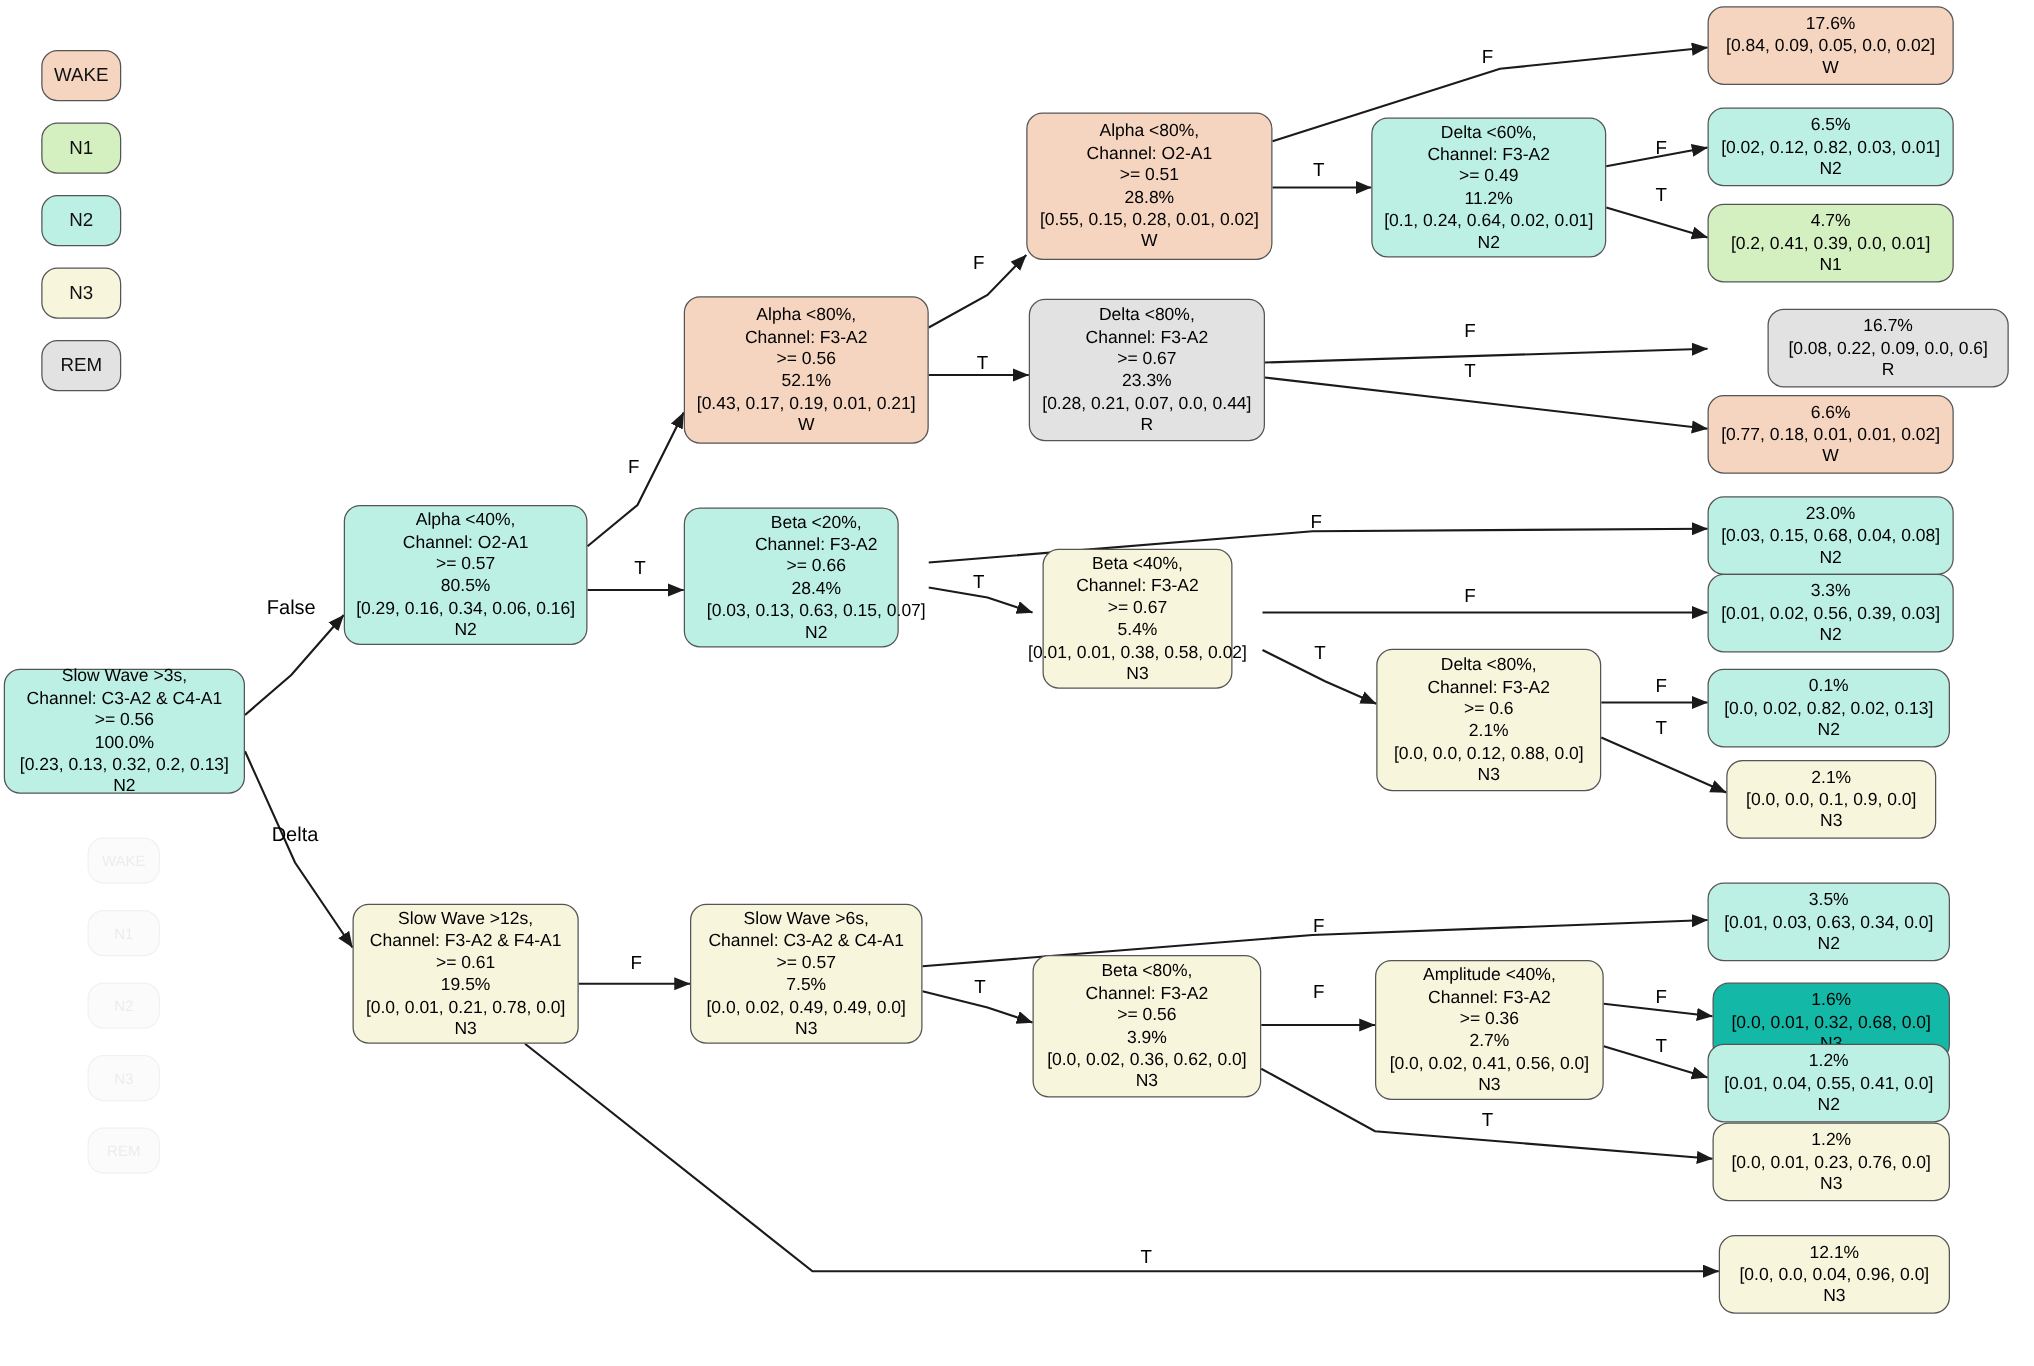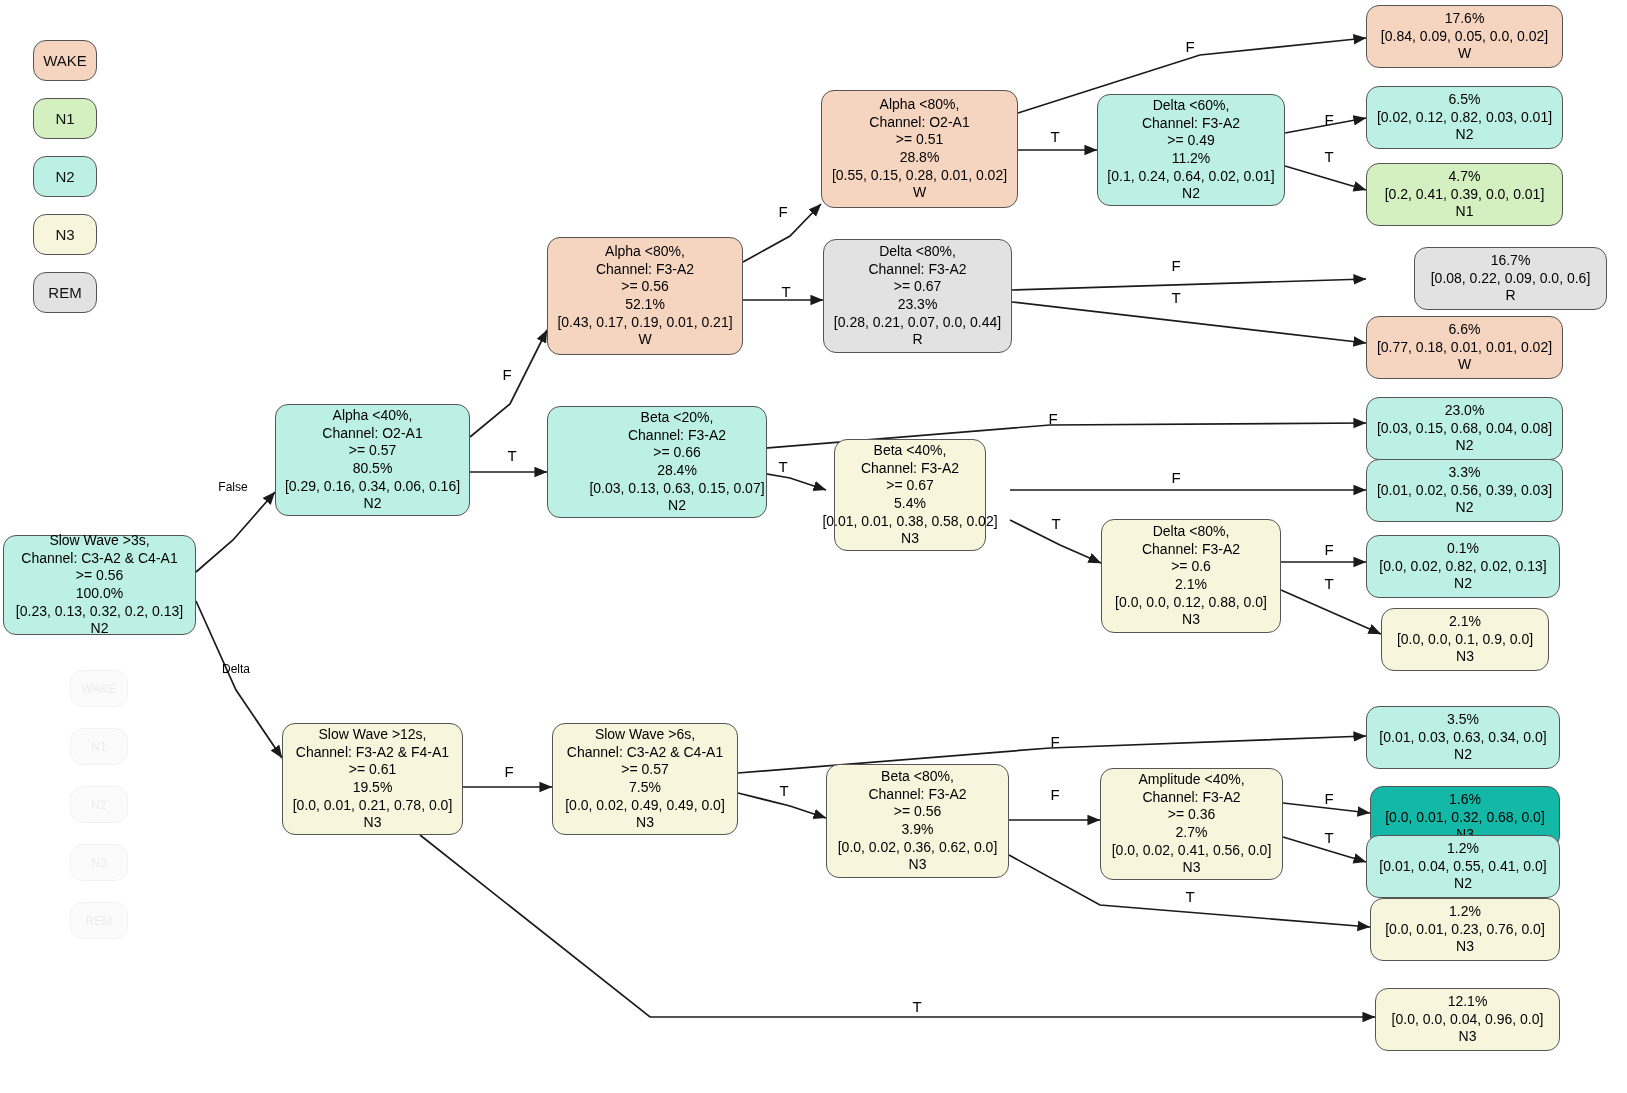--- a/index.html
+++ b/index.html
@@ -37,21 +37,21 @@
   }
   .legend-ghost{opacity:0.08;}
 
   .edge-label{
     position:absolute;
     font-size:15px;
     color:#000;
     white-space:nowrap;
     transform:translate(-50%,-50%);
   }
-  .edge-label.big{font-size:12px;text-align:right;}
+  .edge-label.big{font-size:16px;text-align:right;}
 </style>
 </head>
 <body>
 
 <div id="canvas">
   <svg id="edges" viewBox="0 0 1627 1093">
     <defs>
       <marker id="arrow" markerWidth="9" markerHeight="9" refX="7.4" refY="3.1" orient="auto" markerUnits="strokeWidth">
         <path d="M0,0 L7.6,3.1 L0,6.2 z" fill="#1a1a1a"></path>
       </marker>
@@ -162,21 +162,21 @@
         <span class="ln">N2</span>
       </div>
       <div class="node" style="left: 823px; top: 239px; width: 189px; height: 114px; font-size: 14px; background: rgb(226, 226, 226); border-color: rgb(85, 85, 85);">
         <span class="ln">Delta &lt;80%,</span>
         <span class="ln">Channel: F3-A2</span>
         <span class="ln">&gt;= 0.67</span>
         <span class="ln">23.3%</span>
         <span class="ln">[0.28, 0.21, 0.07, 0.0, 0.44]</span>
         <span class="ln">R</span>
       </div>
-      <div class="node" style="left: 547px; top: 406px; width: 220px; height: 112px; font-size: 14px; background: rgb(189, 240, 228); border-color: rgb(85, 85, 85); padding-left: 40px;">
+      <div class="node" style="left: 547px; top: 406px; width: 172px; height: 112px; font-size: 14px; background: rgb(189, 240, 228); border-color: rgb(85, 85, 85); padding-left: 40px;">
         <span class="ln">Beta &lt;20%,</span>
         <span class="ln">Channel: F3-A2</span>
         <span class="ln">&gt;= 0.66</span>
         <span class="ln">28.4%</span>
         <span class="ln">[0.03, 0.13, 0.63, 0.15, 0.07]</span>
         <span class="ln">N2</span>
       </div>
       <div class="node" style="left: 834px; top: 439px; width: 152px; height: 112px; font-size: 14px; background: rgb(247, 245, 220); border-color: rgb(85, 85, 85);">
         <span class="ln">Beta &lt;40%,</span>
         <span class="ln">Channel: F3-A2</span>

